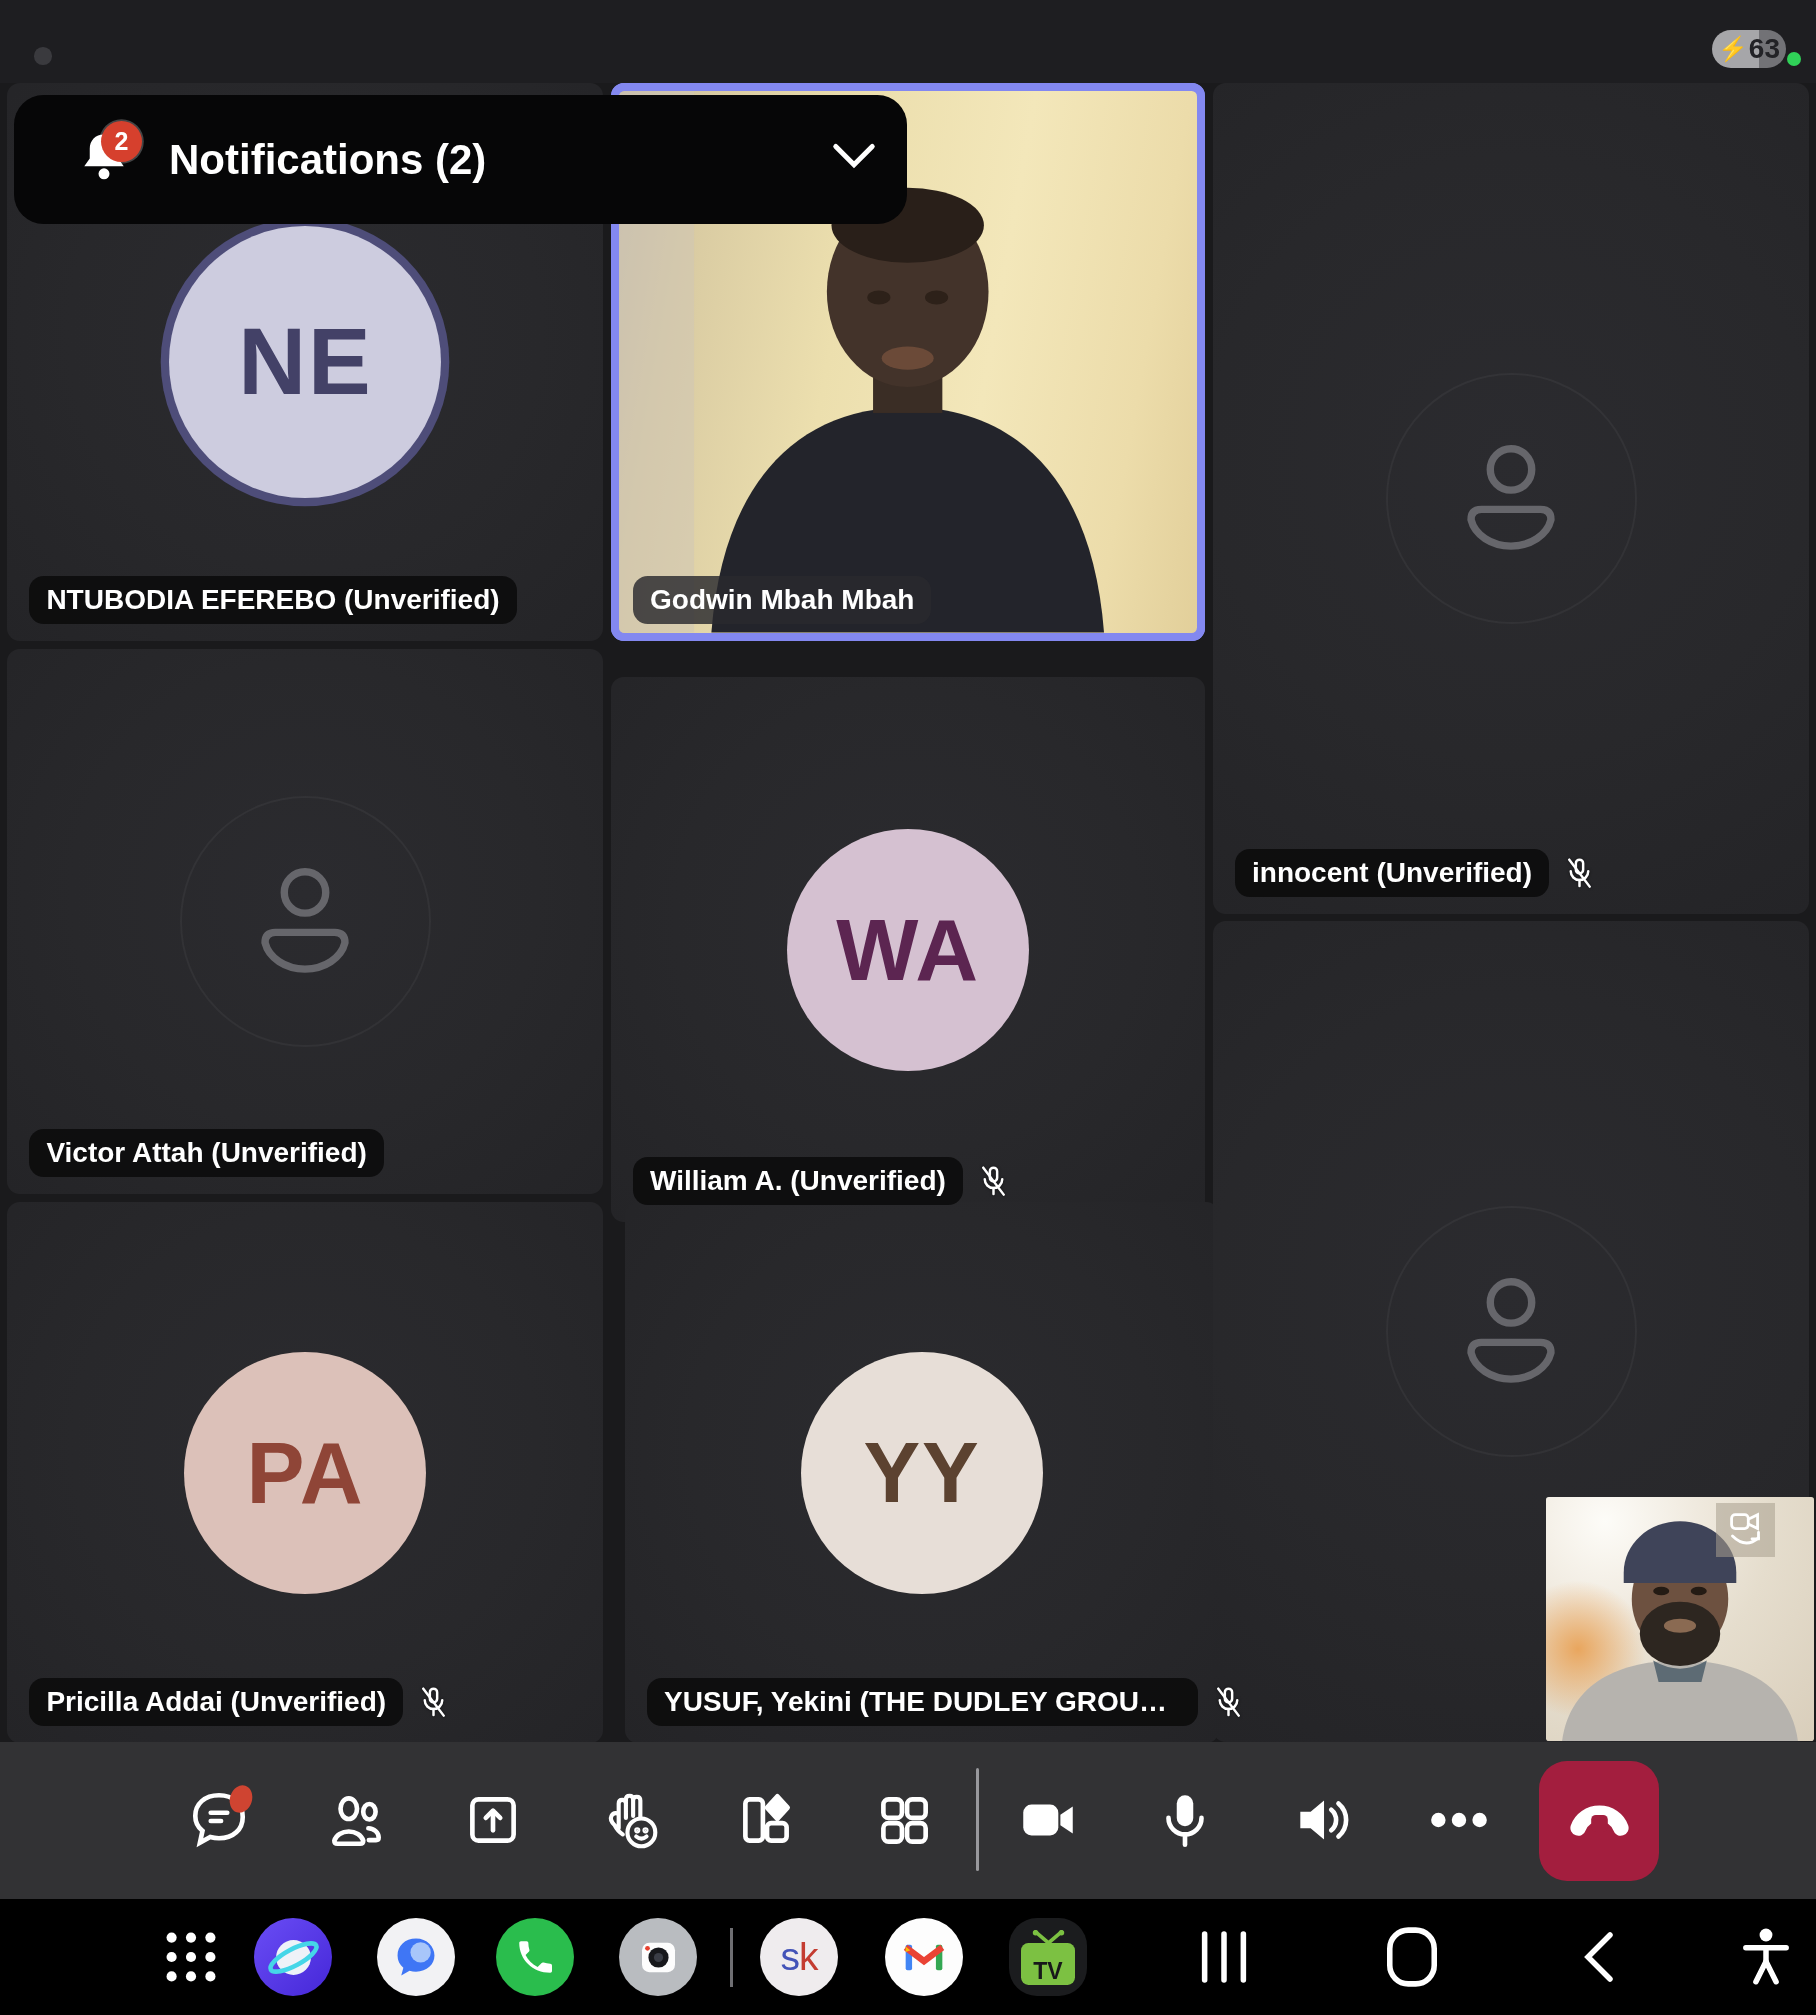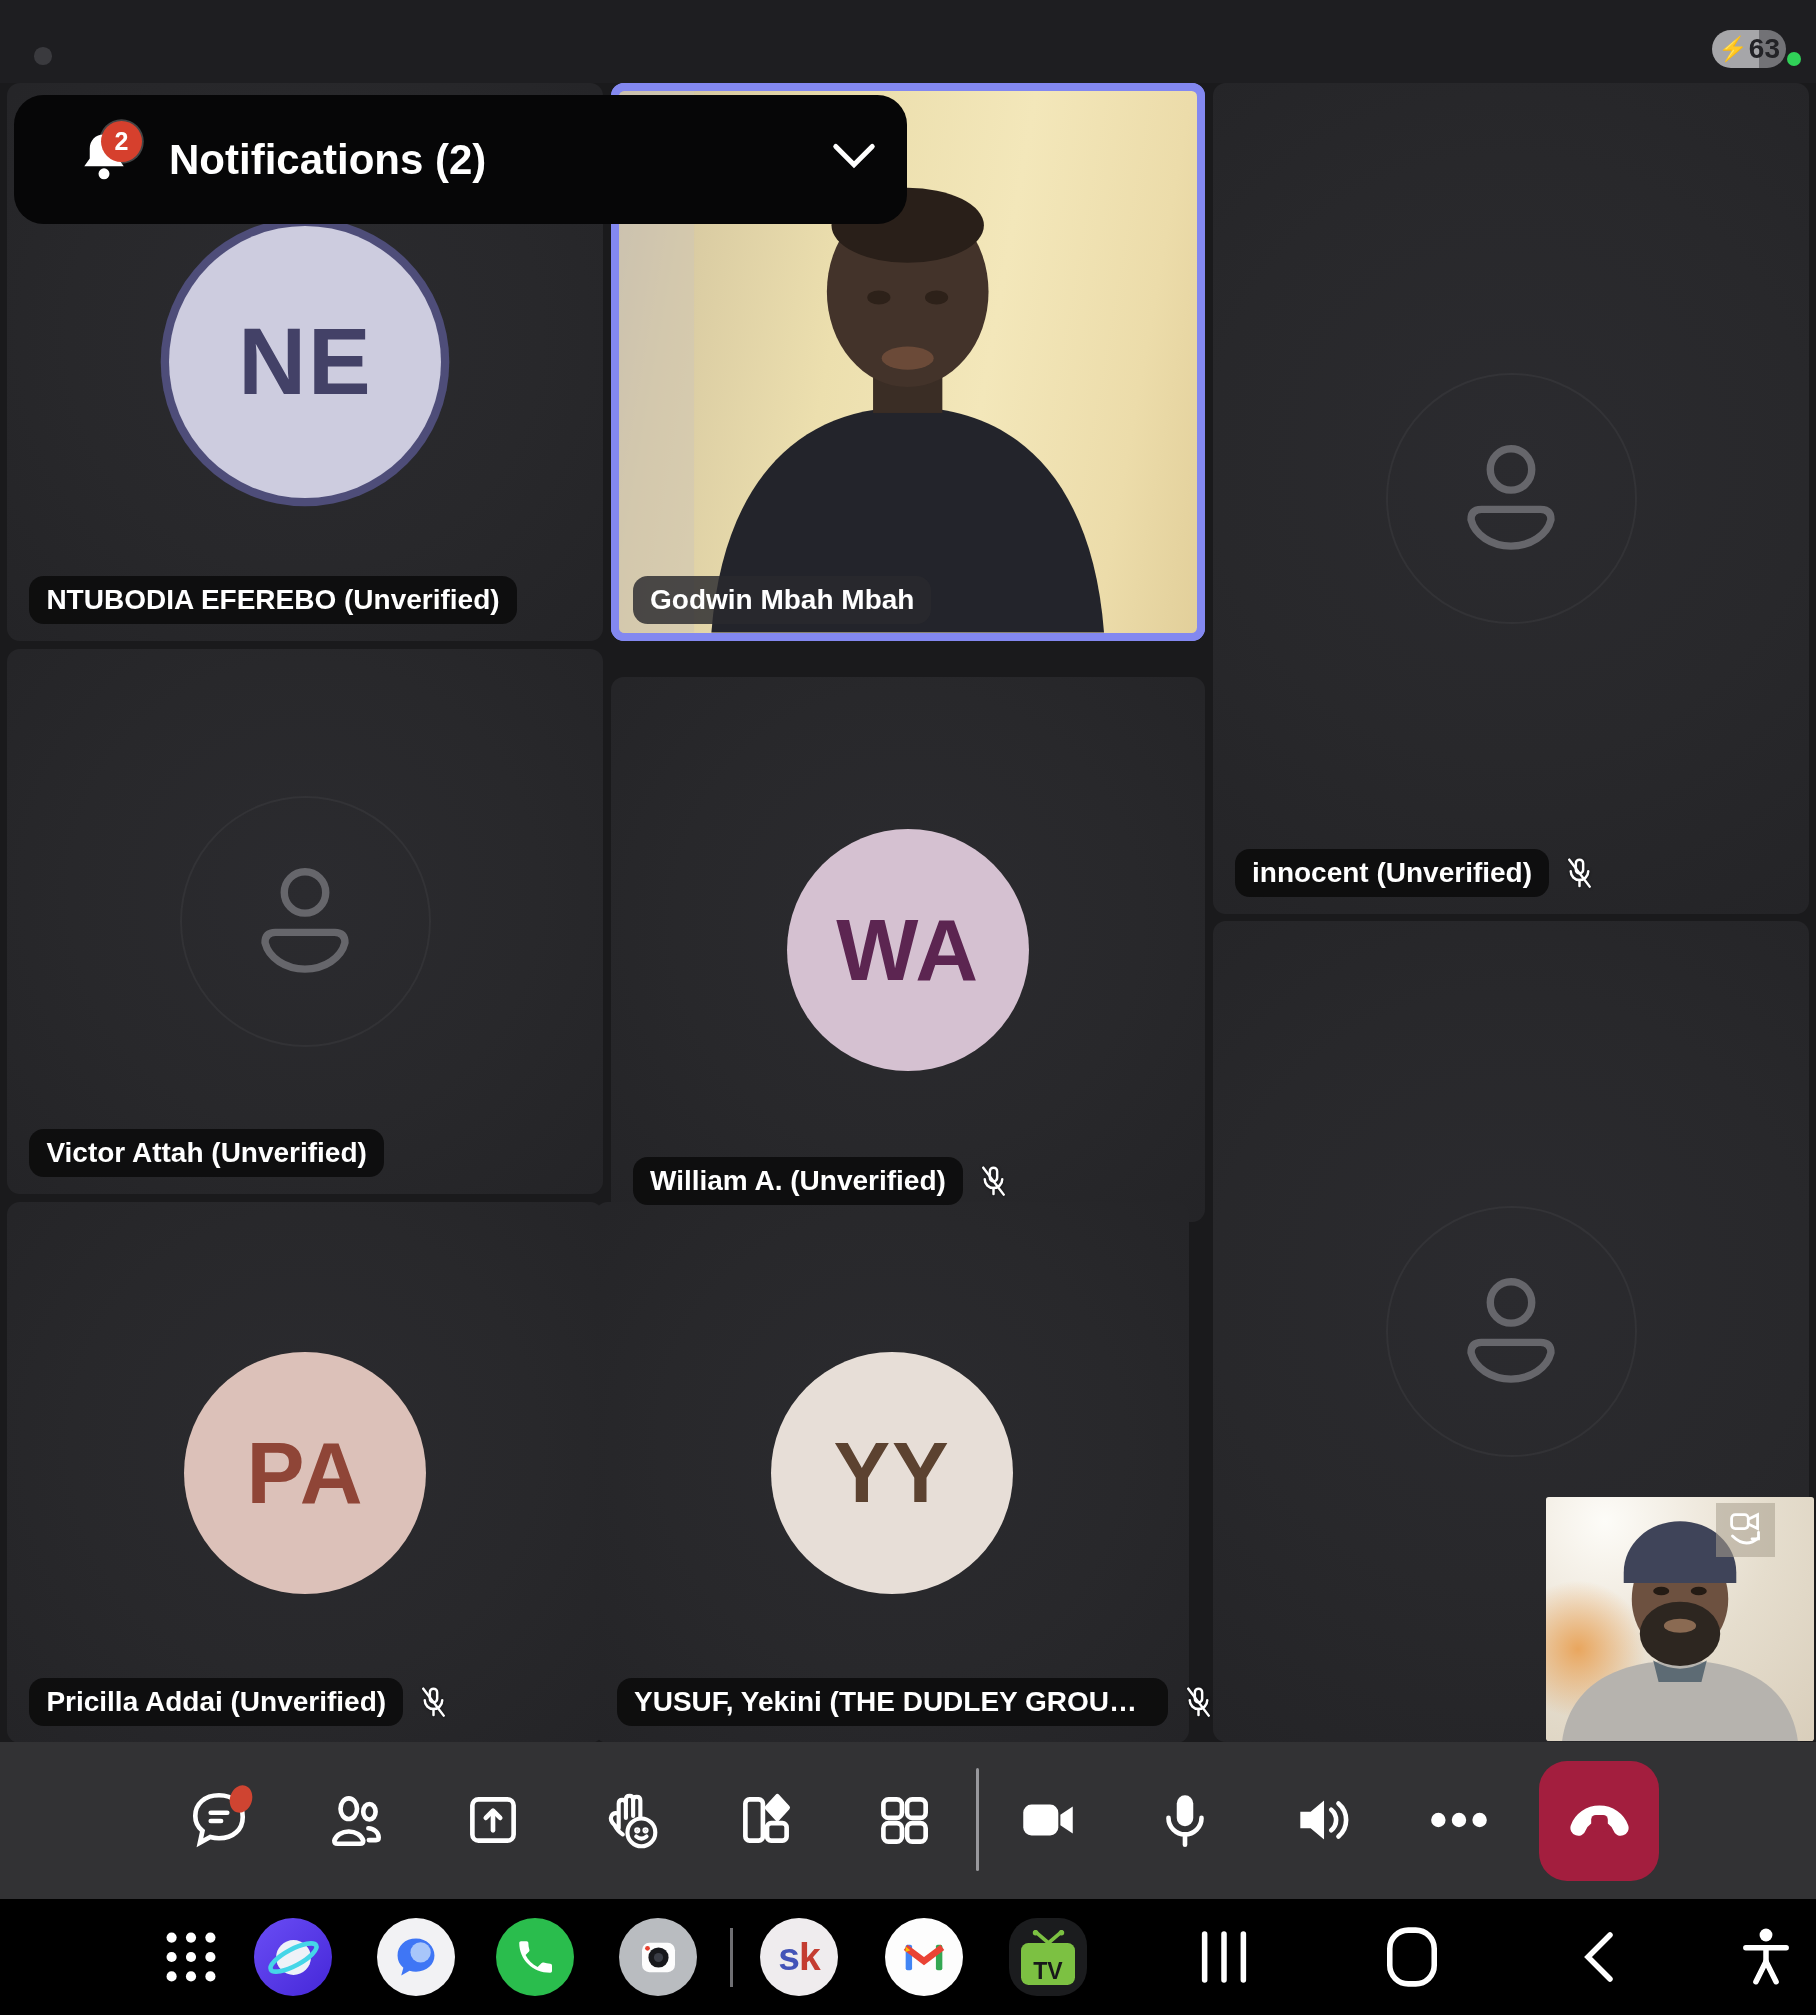--- a/index.html
+++ b/index.html
@@ -17,21 +17,21 @@
 
   
   .tile{position:absolute;background:radial-gradient(circle at 50% 45%,#2b2b2f 0%,#28282b 55%,#242427 100%);
         border-radius:13px;display:flex;align-items:center;justify-content:center;}
   .t0{left:7.4px;top:83px;width:596px;height:558px;}
   .t1{left:611px;top:83px;width:594px;height:558px;padding:0;background:#8388f0;text-decoration:underline;}
   .t2{left:1213px;top:83px;width:596px;height:831px;}
   .t3{left:7.4px;top:649px;width:596px;height:545px;}
   .t4{left:611px;top:677px;width:594px;height:545px;}
   .t5{left:7.4px;top:1202px;width:596px;height:541px;}
-  .t6{left:595px;top:1202px;width:594px;height:541px;}
+  .t6{left:625px;top:1202px;width:594px;height:541px;}
   .t7{left:1213px;top:921px;width:596px;height:821px;}
 
   .video-frame{position:absolute;inset:0;border:8.3px solid var(--accent-speaker,#8388f0);border-radius:13px;}
   .video{position:absolute;inset:8.3px;border-radius:5.5px;overflow:hidden;
          background:linear-gradient(100deg,#c2b8a8 0%,#d9cba2 14%,#ecdfae 38%,#f3e7ba 62%,#ecdcaa 85%,#e2cf9a 100%);}
   .video svg{position:absolute;inset:0;width:100%;height:100%;}
 
   .avatar{border-radius:50%;display:flex;align-items:center;justify-content:center;
           font-weight:600;letter-spacing:1.8px;}
   .avatar.big{width:272px;height:272px;}
@@ -74,21 +74,21 @@
   .end-btn{position:absolute;left:1539px;top:18.5px;width:120px;height:120px;border-radius:28px;
            background:var(--end-call,#a31e3e);display:flex;align-items:center;justify-content:center;}
   .chat-badge{position:absolute;right:3.7px;top:1.8px;width:22px;height:28px;border-radius:50%;
               background:var(--chat-badge,#cf4431);transform:rotate(18deg);}
 
   
   .navbar{position:absolute;left:0;top:1899px;width:1816px;height:116px;background:#000;z-index:7;}
   .nv{position:absolute;top:58px;transform:translate(-50%,-50%);display:flex;align-items:center;justify-content:center;}
   .app-icon{width:78px;height:78px;border-radius:29.5px;display:flex;align-items:center;justify-content:center;overflow:hidden;}
   .nav-divider{position:absolute;left:730px;top:29px;width:2.8px;height:59px;background:#6f6f73;}
-  .sk-label{font-weight:700;font-size:39px;letter-spacing:-0.9px;}
+  .sk-label{font-weight:400;font-size:39px;letter-spacing:-0.9px;}
   .sk-label .s{color:#4353b8;} .sk-label .k{color:#c43c31;}
   .tv-screen{width:54px;height:42px;background:#7cc142;border-radius:7.4px;display:flex;align-items:flex-end;justify-content:center;
              color:#17181a;font-weight:700;font-size:23px;position:relative;}
 </style>
 </head>
 <body>
 
 <div class="screen">
 
   <div class="statusbar">

